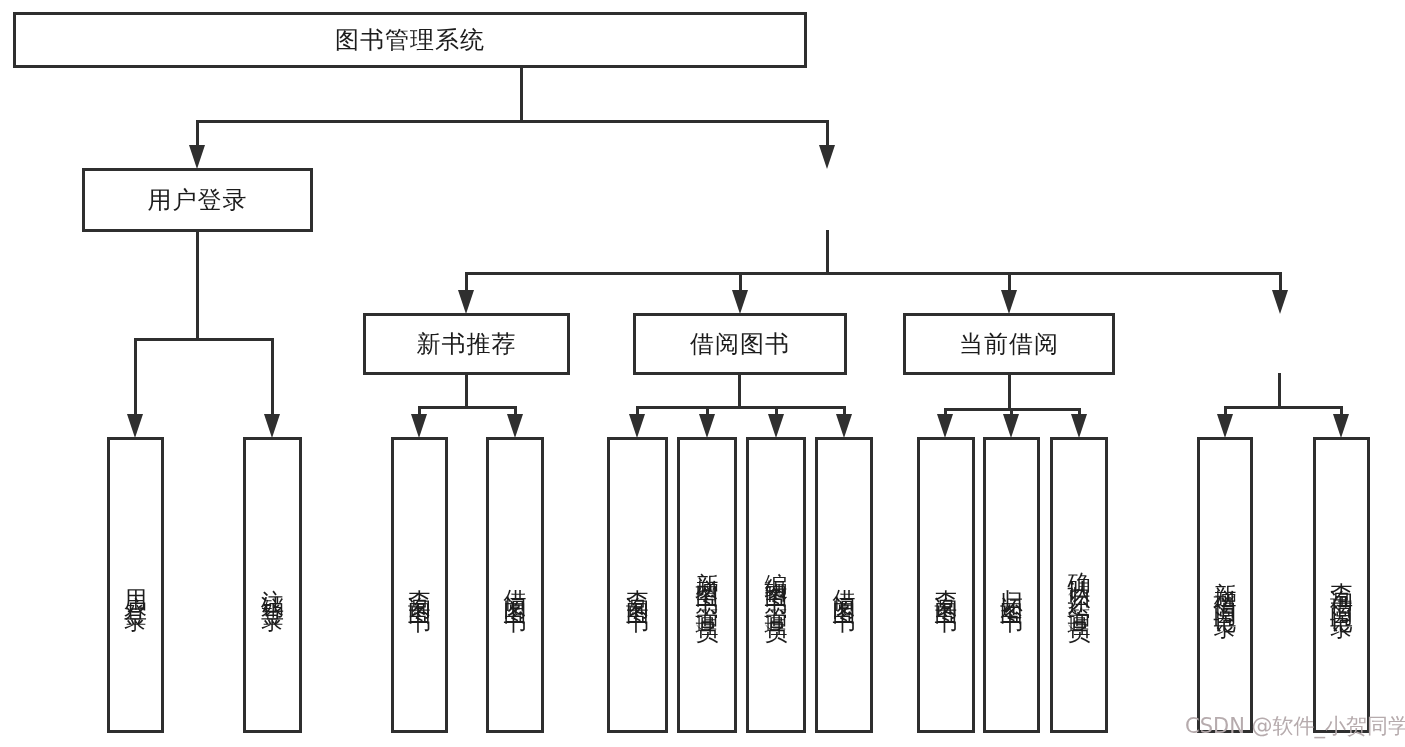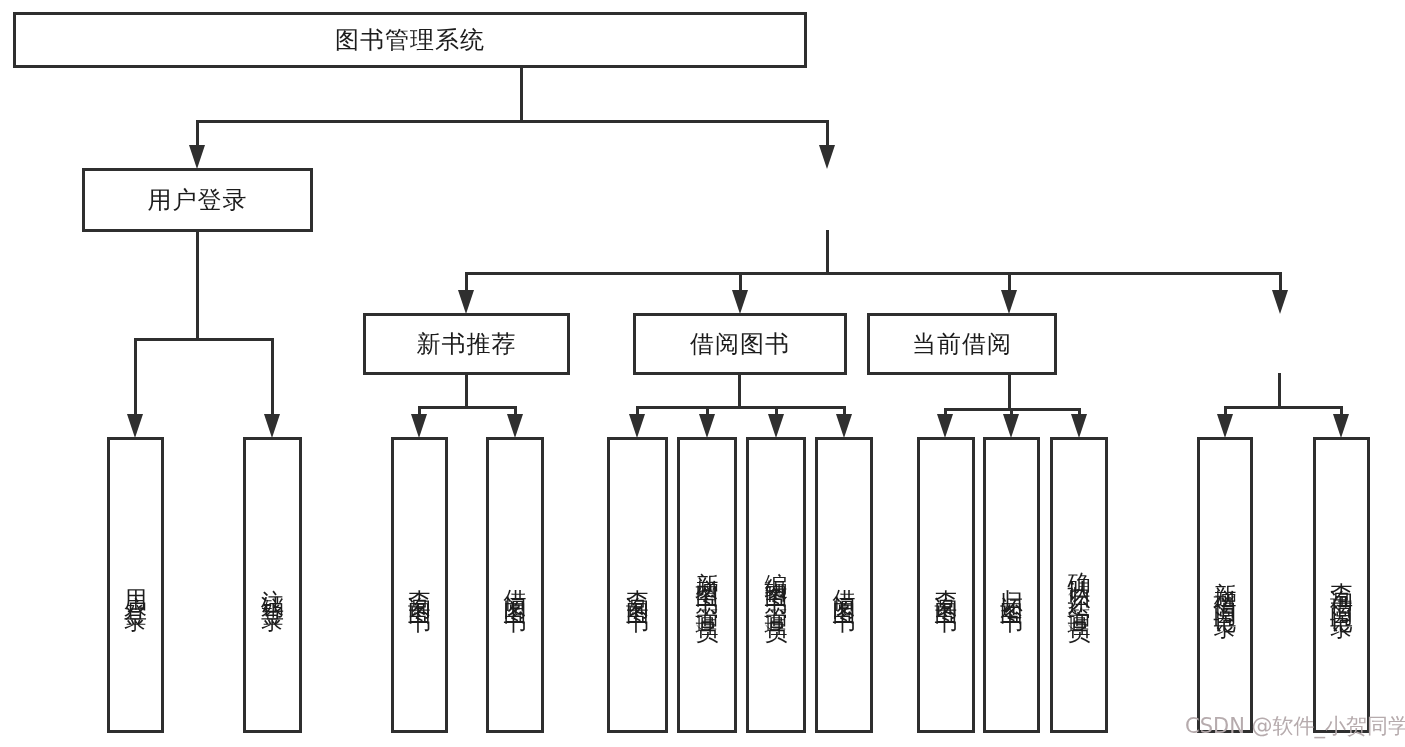--- a/index.html
+++ b/index.html
@@ -109,21 +109,21 @@
 
   <div class="node" style="left:13px;top:12px;width:794px;height:56px">图书管理系统</div>
 
   <div class="node" style="left:82px;top:168px;width:231px;height:64px">用户登录</div>
 
 
   <div class="node" style="left:363px;top:313px;width:207px;height:62px">新书推荐</div>
 
   <div class="node" style="left:633px;top:313px;width:214px;height:62px">借阅图书</div>
 
-  <div class="node" style="left:867px;top:313px;width:190px;height:62px">当前借阅</div>
+  <div class="node" style="left:903px;top:313px;width:212px;height:62px">当前借阅</div>
 
 
   <div class="leaf" style="left:107px;width:57px">
     <span class="vtxt">用户登录</span>
   </div>
   <div class="leaf" style="left:243px;width:59px">
     <span class="vtxt">注销登录</span>
   </div>
 
   <div class="leaf" style="left:391px;width:57px">

